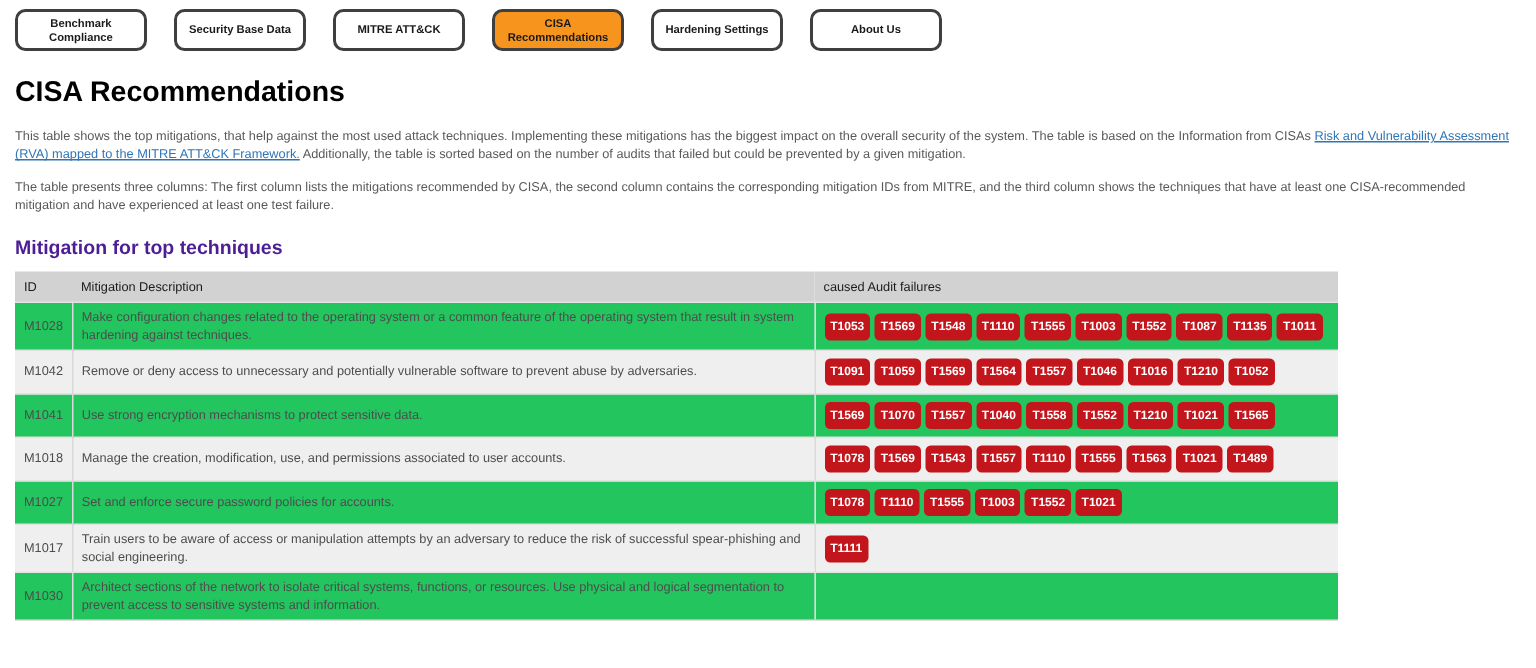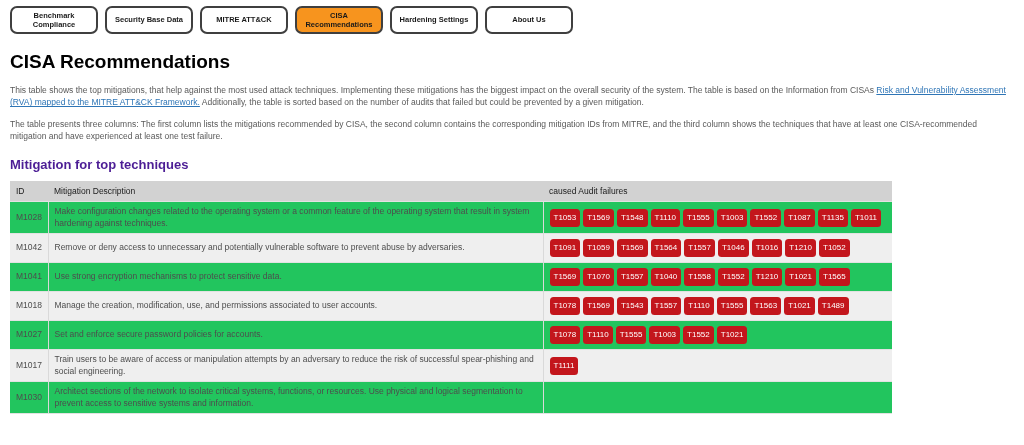--- a/index.html
+++ b/index.html
@@ -6,21 +6,21 @@
   html, body { margin: 0; padding: 0; }
   body {
     width: 1024px; height: 445px;
     background: #ffffff;
     font-family: "Liberation Sans", sans-serif;
     color: #595959;
     overflow: hidden;
   }
   .tabbar {
     display: flex;
-    gap: 7px;
+    gap: 18px;
     padding: 6px 0 0 10px;
   }
   .tab {
     width: 88px; height: 28px;
     display: flex; align-items: center; justify-content: center;
     background: #ffffff;
     border: 2px solid #3f3f3f;
     border-radius: 7px;
     font-family: inherit;
     font-weight: bold;
@@ -80,21 +80,21 @@
     color: #4d4d4d;
     line-height: 1.35;
     border-top: 1px solid #e2e2e2;
   }
   table.mitigations tbody td + td { border-left: 1px solid #d9d9d9; }
   table.mitigations tbody tr:last-child td { border-bottom: 1px solid #e2e2e2; }
   .badge {
     display: inline-block;
     background: #C3161C;
     color: #ffffff;
-    font-weight: normal;
+    font-weight: bold;
     font-size: 8px;
     line-height: 1;
     padding: 5px 4px;
     border-radius: 3.5px;
     margin: 1px 3px 1px 0;
     cursor: pointer;
     white-space: nowrap;
   }
 </style>
 </head>

